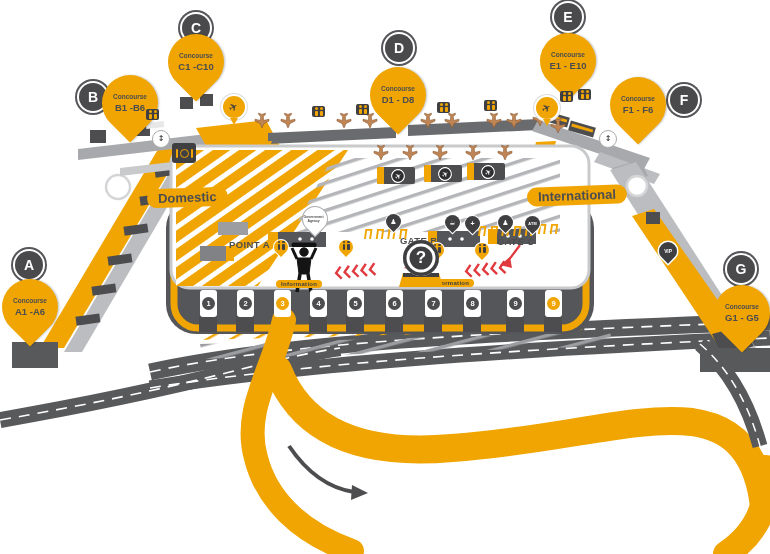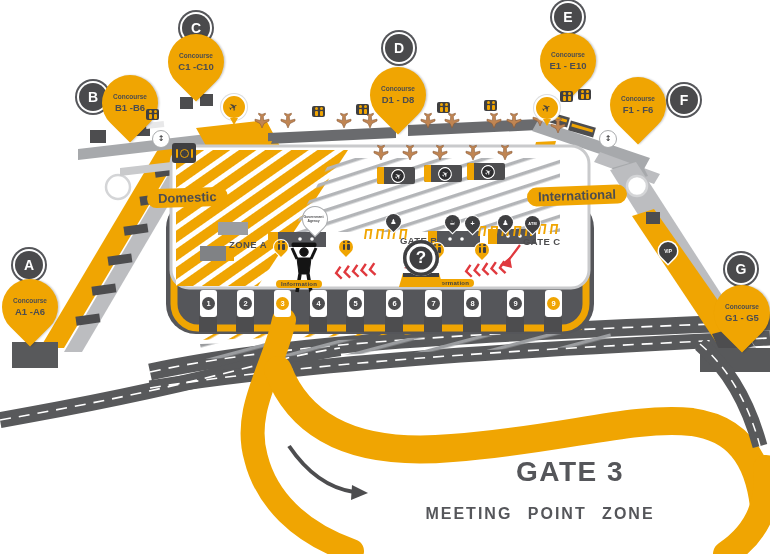--- a/index.html
+++ b/index.html
@@ -354,23 +354,23 @@
   <div class="cpin" style="left:714px;top:285px;">
     <div class="inner">
         <span class="c1">Concourse</span>
         <span class="c2">G1 - G5</span>
       </div>
   </div>
 
   <div class="zone-label" style="left:147px;top:188px;">Domestic</div>
   <div class="zone-label" style="left:527px;top:186px;">International</div>
 
-  <div class="gate-label" style="left:229px;top:239px;">ZONE A</div>
+  <div class="gate-label" style="left:229px;top:239px;">POINT A</div>
   <div class="gate-label" style="left:400px;top:235px;">GATE B</div>
-  <div class="gate-label" style="left:523px;top:236px;">GATE C</div>
+  <div class="gate-label" style="left:497px;top:236px;font-style:italic;">GATE C</div>
 
   <div class="info-badge" style="left:276px;top:280px;">Information</div>
   <div class="info-badge" style="left:428px;top:279px;">Information</div>
 
   <div class="door" style="left:200px;">
       <span class="n">1</span>
     </div>
   <div class="door" style="left:237px;">
       <span class="n">2</span>
     </div>
@@ -509,16 +509,14 @@
   <div class="gatebldg" style="left:377px;top:167px;">
       <span class="gcirc uni">✈</span>
     </div>
   <div class="gatebldg" style="left:424px;top:165px;">
       <span class="gcirc uni">✈</span>
     </div>
   <div class="gatebldg" style="left:467px;top:163px;">
       <span class="gcirc uni">✈</span>
     </div>
 
-  <div class="meeting-gate">GATE 3</div>
-  <div class="meeting-zone">MEETING  POINT  ZONE</div>
 
 </div>
 
 </body></html>

